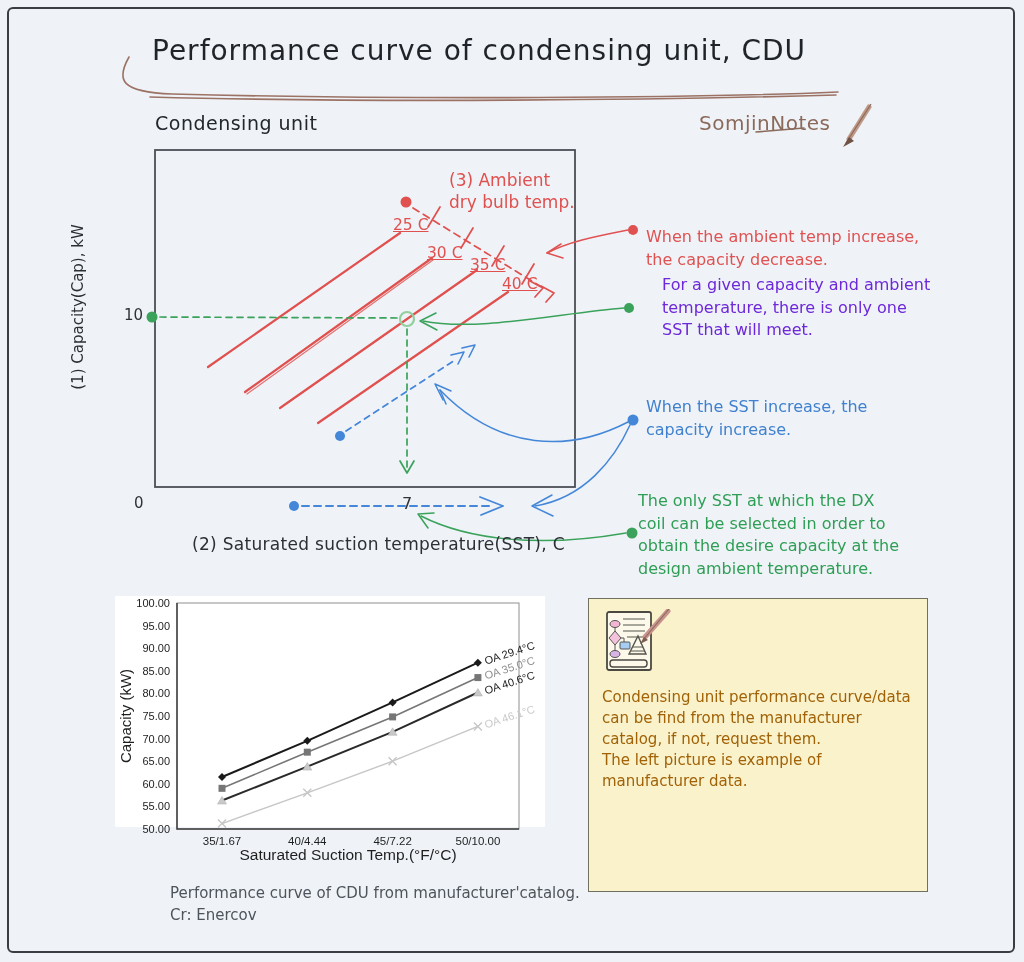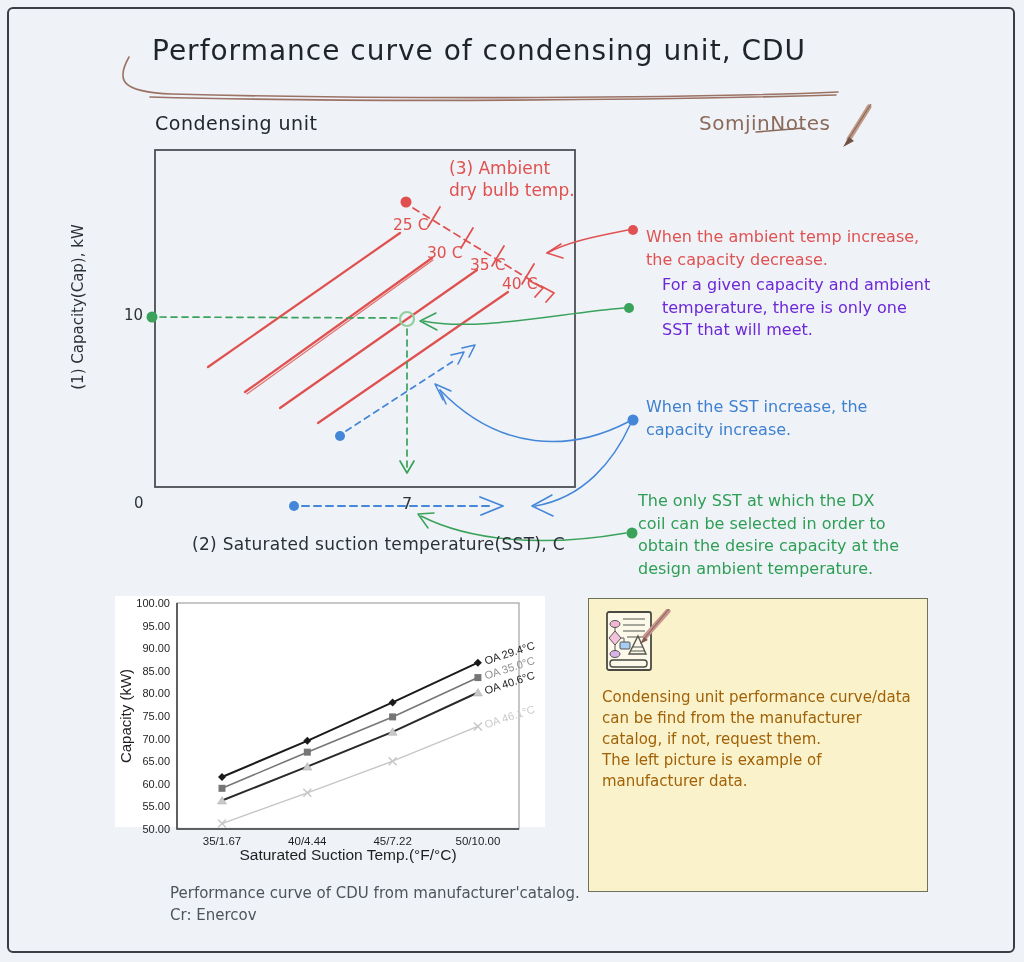--- a/index.html
+++ b/index.html
@@ -18,22 +18,22 @@
   #overlay{left:0;top:0;z-index:1;pointer-events:none;}
   .txt{position:absolute;z-index:2;white-space:pre-line;}
   #page-title{left:152px;top:34px;font-size:28px;letter-spacing:1px;color:#1f242b;}
   #concept-heading{left:155px;top:112px;font-size:19px;color:#22272e;letter-spacing:.5px;}
   #brand-text{left:699px;top:111px;font-size:20px;color:#8b6a5b;letter-spacing:.5px;}
   #capacity-axis-label{
     left:-20px;top:296px;width:200px;height:22px;text-align:center;
     transform:rotate(-90deg);font-size:15px;color:#2b3036;
   }
   #sst-axis-label{left:192px;top:534px;font-size:17px;color:#2b3036;letter-spacing:.3px;}
-  #ambient-label{left:449px;top:157px;width:140px;font-size:17px;line-height:22px;color:#e0504e;}
-  .iso-label{font-size:15.5px;color:#e0504e;}
+  #ambient-label{left:449px;top:169px;width:140px;font-size:17px;line-height:22px;color:#e0504e;}
+  .iso-label{font-size:15.5px;color:#e0504e;text-decoration:underline;}
   #iso-25{left:393px;top:216px;}
   #iso-30{left:427px;top:244px;}
   #iso-35{left:470px;top:256px;}
   #iso-40{left:502px;top:275px;text-align:right;}
   .tick{color:#2e3338;}
   #ytick-10{left:124px;top:306px;font-size:15px;}
   #origin-0{left:134px;top:494px;font-size:15px;}
   #xtick-7{left:402px;top:494px;font-size:16px;}
   .annotation{width:312px;font-size:16px;line-height:22.5px;}
   #annotation-ambient{left:646px;top:226px;color:#e05252;}

